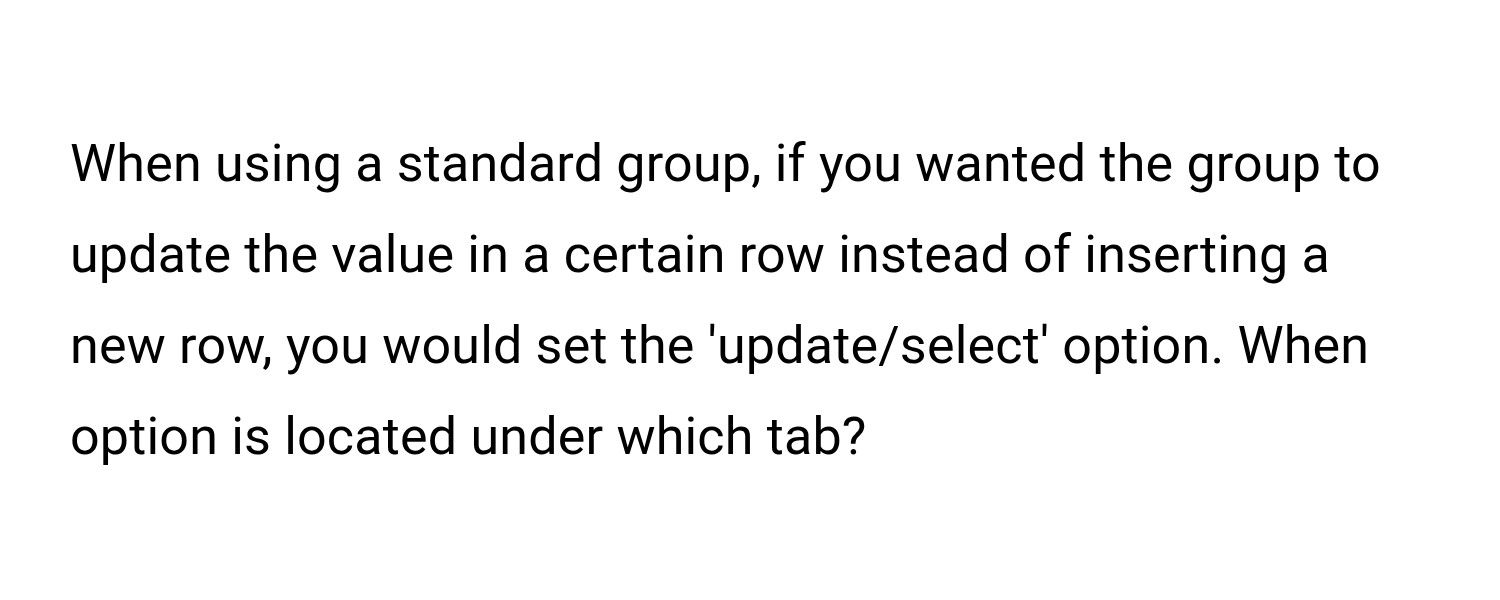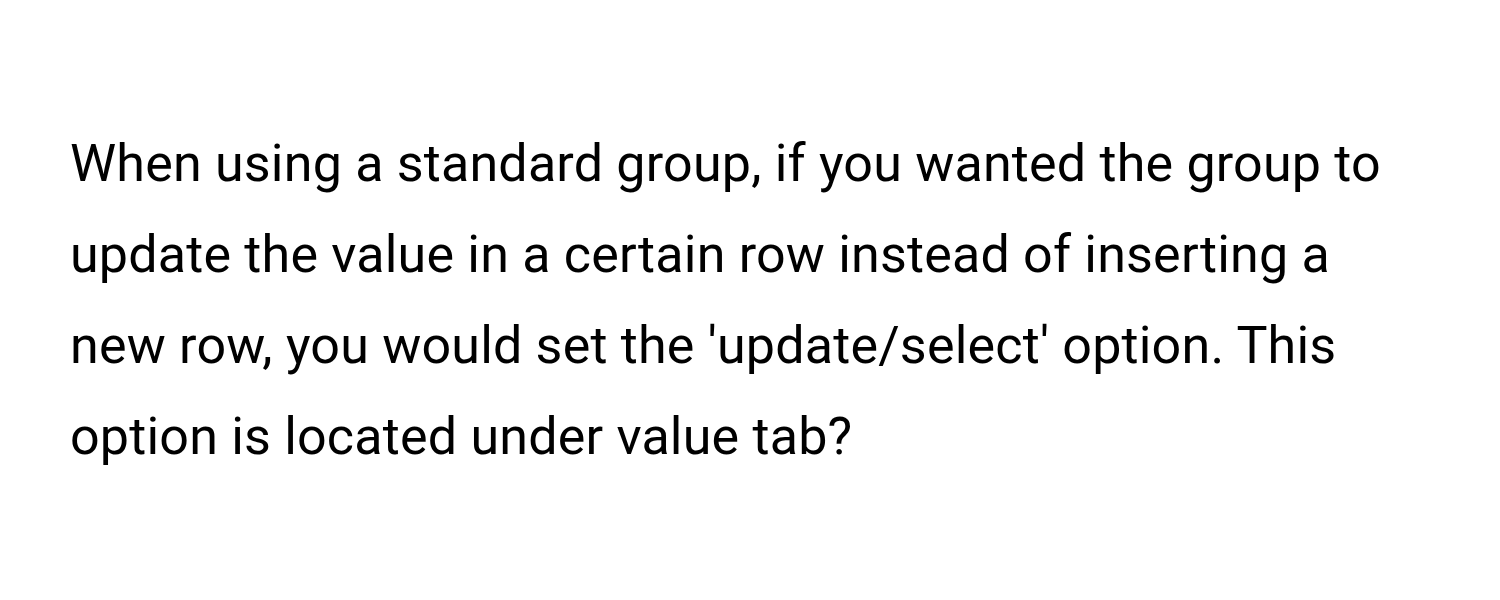--- a/index.html
+++ b/index.html
@@ -20,13 +20,13 @@
       font-size: 52px;
       line-height: 1.75;
       color: #000000;
       font-weight: 400;
       letter-spacing: 0.2px;
     }
   </style>
 </head>
 <body>
 
-<p class="question-text">When using a standard group, if you wanted the group to update the value in a certain row instead of inserting a new row, you would set the 'update/select' option. This option is located under value tab?</p>
+<p class="question-text">When using a standard group, if you wanted the group to update the value in a certain row instead of inserting a new row, you would set the 'update/select' option. When option is located under which tab?</p>
 
 </body></html>

